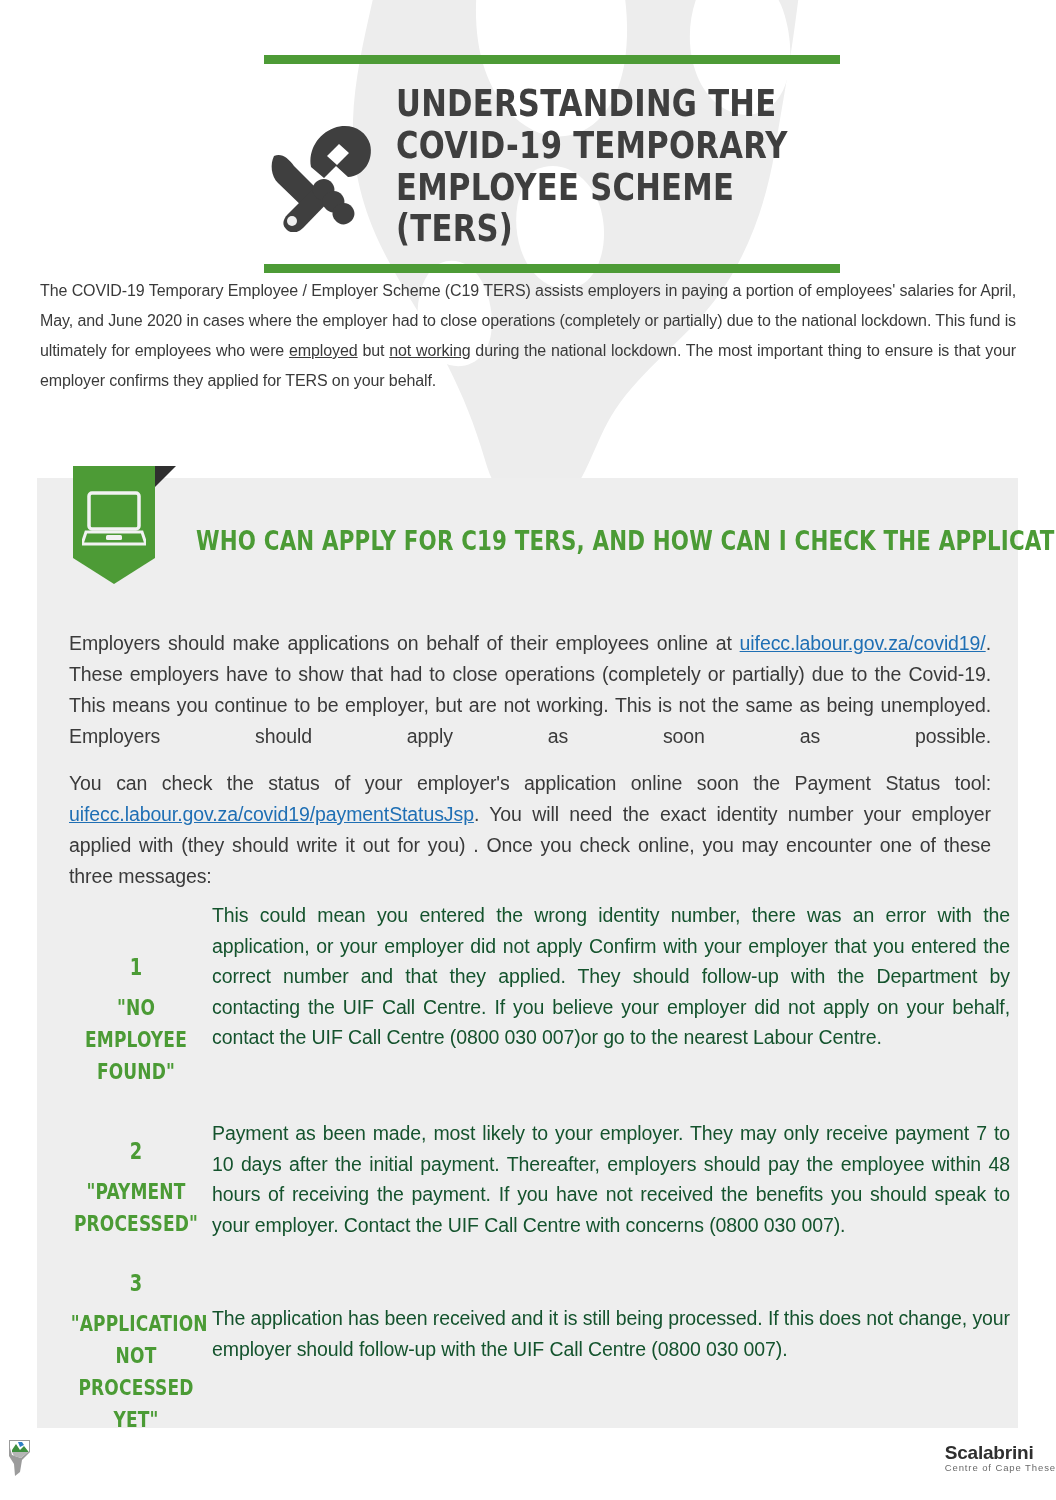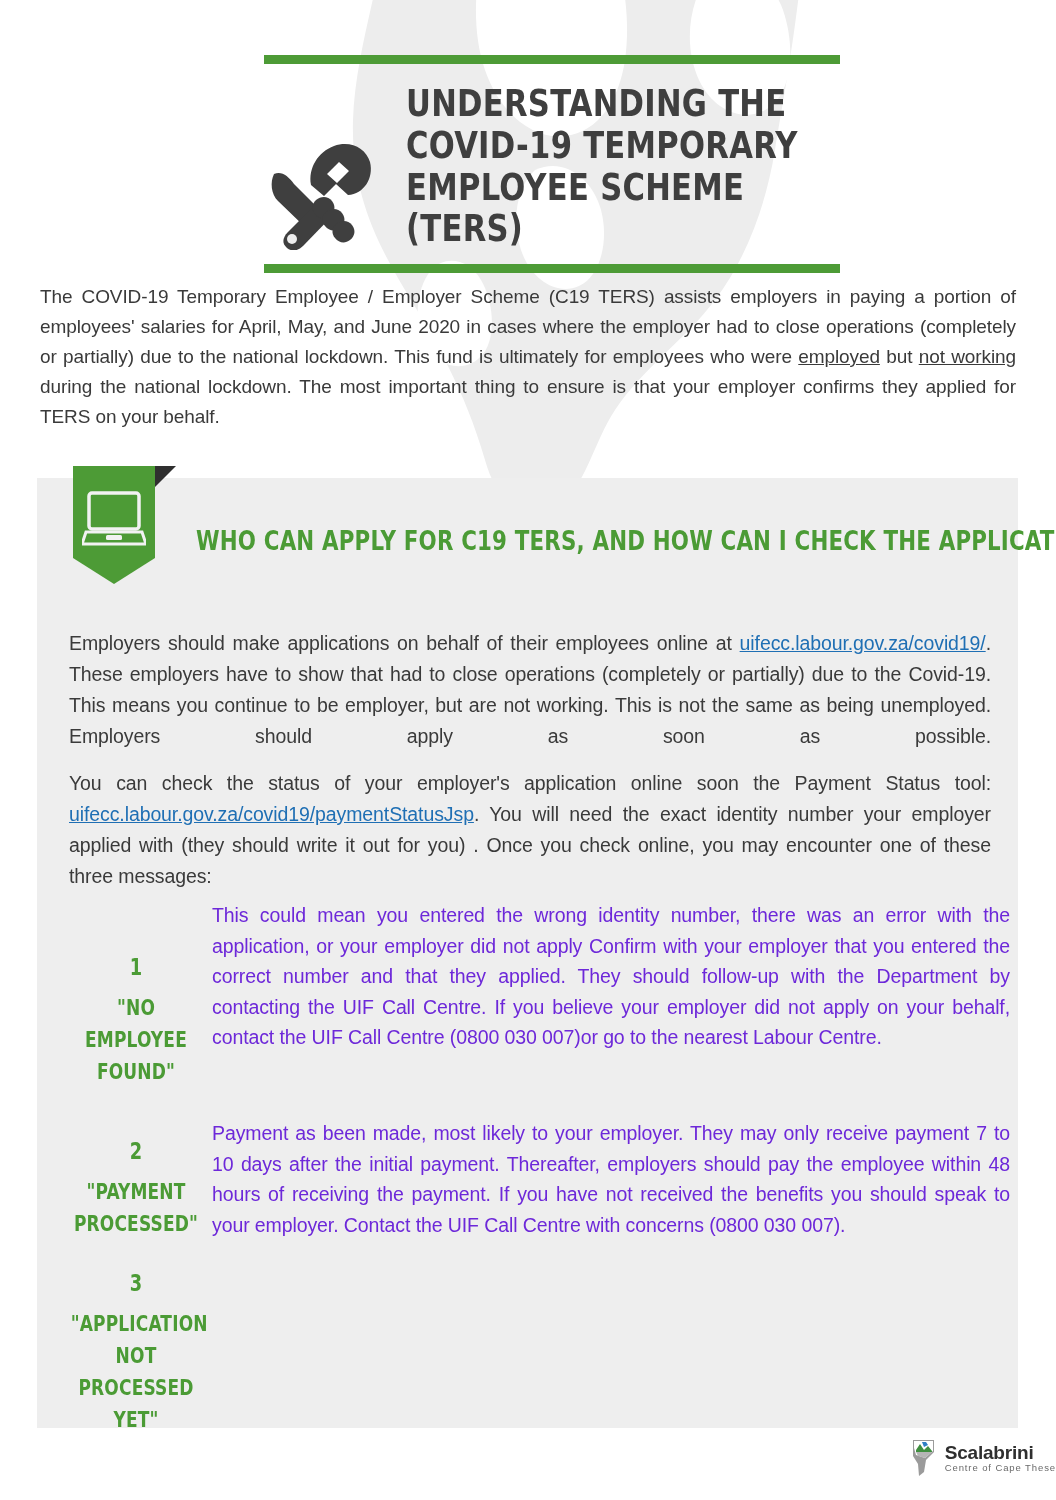--- a/index.html
+++ b/index.html
@@ -40,22 +40,22 @@
   }
   .rule {
     height: 9px;
     background: #4d9b36;
     width: 100%;
   }
   .rule-top { margin-bottom: 16px; }
   .rule-bottom { margin-top: 14px; }
   .header-inner {
     display: flex;
-    align-items: flex-end;
-    gap: 32px;
+    align-items: center;
+    gap: 22px;
   }
   .wrench-icon {
     flex: 0 0 auto;
     width: 110px;
     height: 112px;
     margin-top: 22px;
   }
   .wrench-icon svg { display: block; width: 100%; height: 100%; }
   .header-title {
     flex: 1 1 auto;
@@ -67,25 +67,25 @@
     color: #3f3f3f;
     text-transform: uppercase;
     transform: scaleX(0.92);
     transform-origin: left top;
     margin-top: 3px;
   }
 
   
   .intro {
     position: absolute;
-    top: 282px;
+    top: 276px;
     left: 40px;
     width: 976px;
     z-index: 2;
-    font-size: 19px;
+    font-size: 16px;
     line-height: 30px;
     text-align: justify;
     color: #3a3a3a;
     letter-spacing: -0.1px;
   }
   .intro u { text-decoration: underline; }
 
   
   .panel {
     position: absolute;
@@ -204,40 +204,40 @@
   .msg-title {
     font-size: 22px;
     line-height: 32px;
     letter-spacing: 0.2px;
   }
   .msg-text {
     flex: 1 1 auto;
     font-size: 19.5px;
     line-height: 30.5px;
     text-align: justify;
-    color: #6d28d9;
+    color: #14532d;
     letter-spacing: -0.1px;
     padding-left: 0px;
   }
   .row-1 .msg-label { padding-top: 52px; }
   .row-2 .msg-label { padding-top: 18px; }
   .row-3 .msg-label { padding-top: 0px; }
   .row-3 .msg-text  { padding-top: 35px; }
   .row-1 { margin-bottom: 30px; }
   .row-2 { margin-bottom: 28px; }
 
   
   .footer {
     position: absolute;
     top: 1438px;
     left: 0;
     width: 1056px;
     display: flex;
     align-items: center;
-    justify-content: flex-end;
+    justify-content: space-between;
     gap: 7px;
     z-index: 3;
   }
   .footer-mark { width: 34px; height: 40px; }
   .footer-mark svg { display: block; width: 100%; height: 100%; }
   .footer-text { line-height: 1.05; }
   .footer-name {
     font-size: 19px;
     font-weight: bold;
     color: #2f2f2f;
@@ -336,20 +336,21 @@
       <div class="msg-title">"Payment processed"</div>
     </div>
     <div class="msg-text">Payment as been made, most likely to your employer. They may only receive payment 7 to 10 days after the initial payment. Thereafter, employers should pay the employee within 48 hours of receiving the payment. If you have not received the benefits you should speak to your employer. Contact the UIF Call Centre with concerns (0800 030 007).</div>
   </div>
 
   <div class="msg-row row-3">
     <div class="msg-label">
       <div class="msg-number">3</div>
       <div class="msg-title">"Application not processed yet"</div>
     </div>
+    <div class="msg-text">The application has been received and it is still being processed. If this does not change, your employer should follow-up with the UIF Call Centre (0800 030 007).</div>
   </div>
 
 </div>
 
 <div class="footer">
   <div class="footer-mark">
     <svg viewBox="0 0 34 40" xmlns="http://www.w3.org/2000/svg">
       <path d="M9 2 L30 2 L30 14 L22 22 L20 34 L15 38 L14 26 L9 18 Z" fill="#9b9b9b"></path>
       <path d="M10 3 L29 3 L29 13 L21 20 L12 17 L10 10 Z" fill="#ffffff"></path>
       <path d="M12 12 L16 6 L20 12 L24 8 L28 13 L28 14 L12 14 Z" fill="#3f8f3f"></path>

